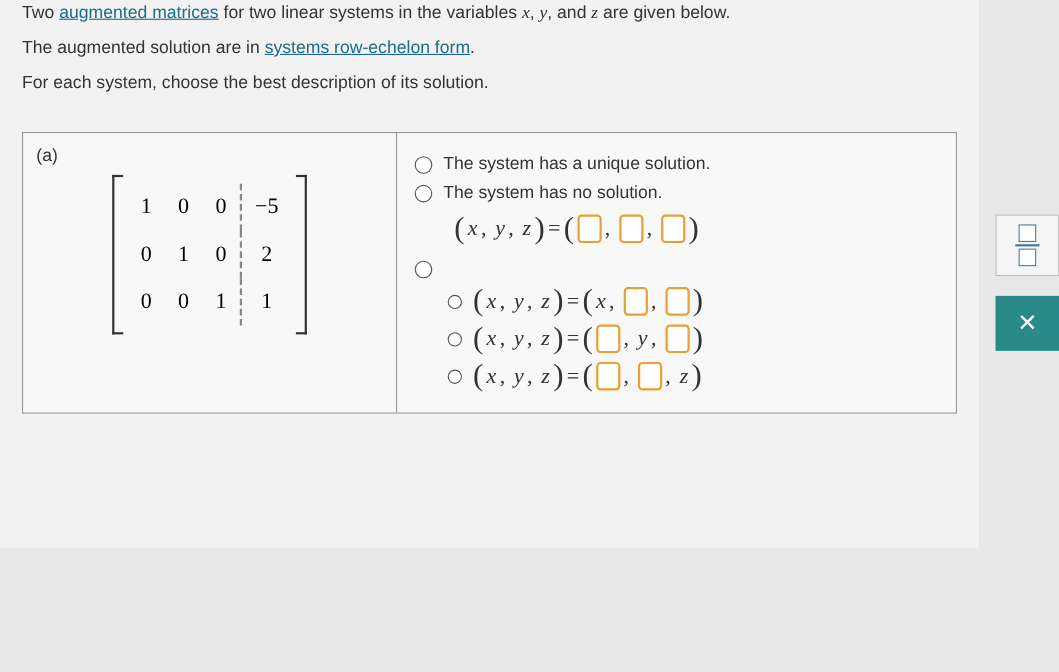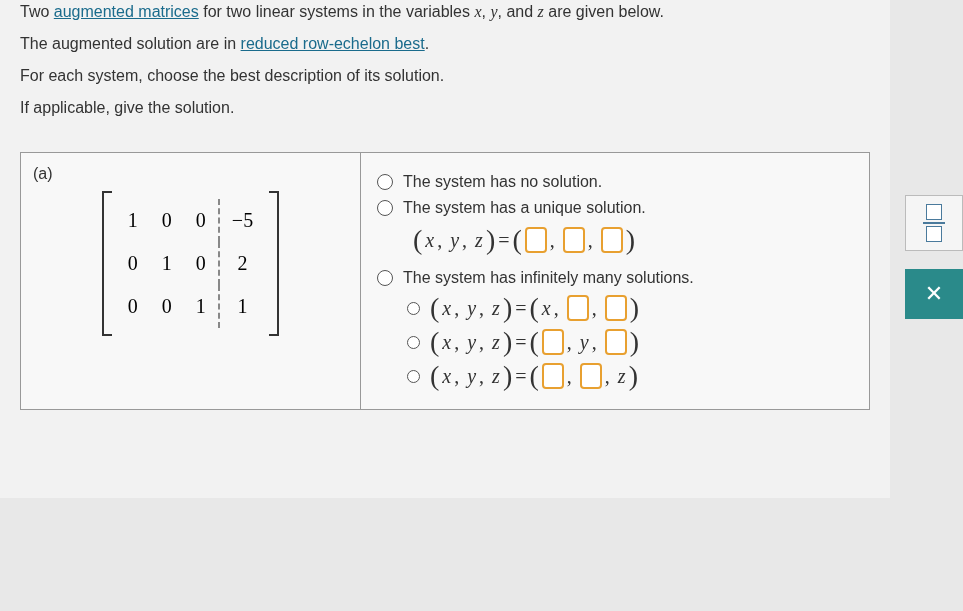--- a/index.html
+++ b/index.html
@@ -141,24 +141,23 @@
   </style>
 </head>
 <body>
 
 <div class="content">
   <div class="intro">
     <p>
       <span>Two </span><span class="link">augmented matrices</span><span> for two linear systems in the variables </span><span class="math-var">x</span>, <span class="math-var">y</span>, and <span class="math-var">z</span><span> are given below.</span>
     </p>
     <p>
-      <span>The augmented solution are in </span><span class="link">reduced row-echelon best</span><span>.</span>
+      <span>The augmented solution are in </span><span class="link">systems row-echelon form</span><span>.</span>
     </p>
     <p style="margin-top:8px">For each system, choose the best description of its solution.</p>
-    <p>If applicable, give the solution.</p>
   </div>
 
   <div class="problem-box">
     <div class="col-left">
       <div class="part-label">(a)</div>
       <div class="matrix-wrap">
         <div class="matrix">
           <div class="bracket-l"></div>
           <div class="bracket-r"></div>
           <table>
@@ -183,35 +182,34 @@
             </tr>
           </tbody>
             </table>
         </div>
       </div>
     </div>
 
     <div class="col-right">
       <div class="opt-row">
         <span class="radio"></span>
-        <span>The system has no solution.</span>
+        <span>The system has a unique solution.</span>
       </div>
       <div class="opt-row">
         <span class="radio"></span>
-        <span>The system has a unique solution.</span>
+        <span>The system has no solution.</span>
       </div>
       <div class="math-eq">
         <span class="big-paren">(</span><span class="math-var">x</span>,&nbsp;<span class="math-var">y</span>,&nbsp;<span class="math-var">z</span><span class="big-paren">)</span>
         <span> = </span>
         <span class="big-paren">(</span><span class="blank"></span>,&nbsp;<span class="blank"></span>,&nbsp;<span class="blank"></span><span class="big-paren">)</span>
       </div>
 
       <div class="opt-row">
         <span class="radio"></span>
-        <span>The system has infinitely many solutions.</span>
       </div>
 
       <div class="opt-row indent">
         <span class="radio small"></span>
         <div class="math-eq" style="margin:0">
           <span class="big-paren">(</span><span class="math-var">x</span>,&nbsp;<span class="math-var">y</span>,&nbsp;<span class="math-var">z</span><span class="big-paren">)</span>
           <span> = </span>
           <span class="big-paren">(</span><span class="math-var">x</span>,&nbsp;<span class="blank"></span>,&nbsp;<span class="blank"></span><span class="big-paren">)</span>
         </div>
       </div>

